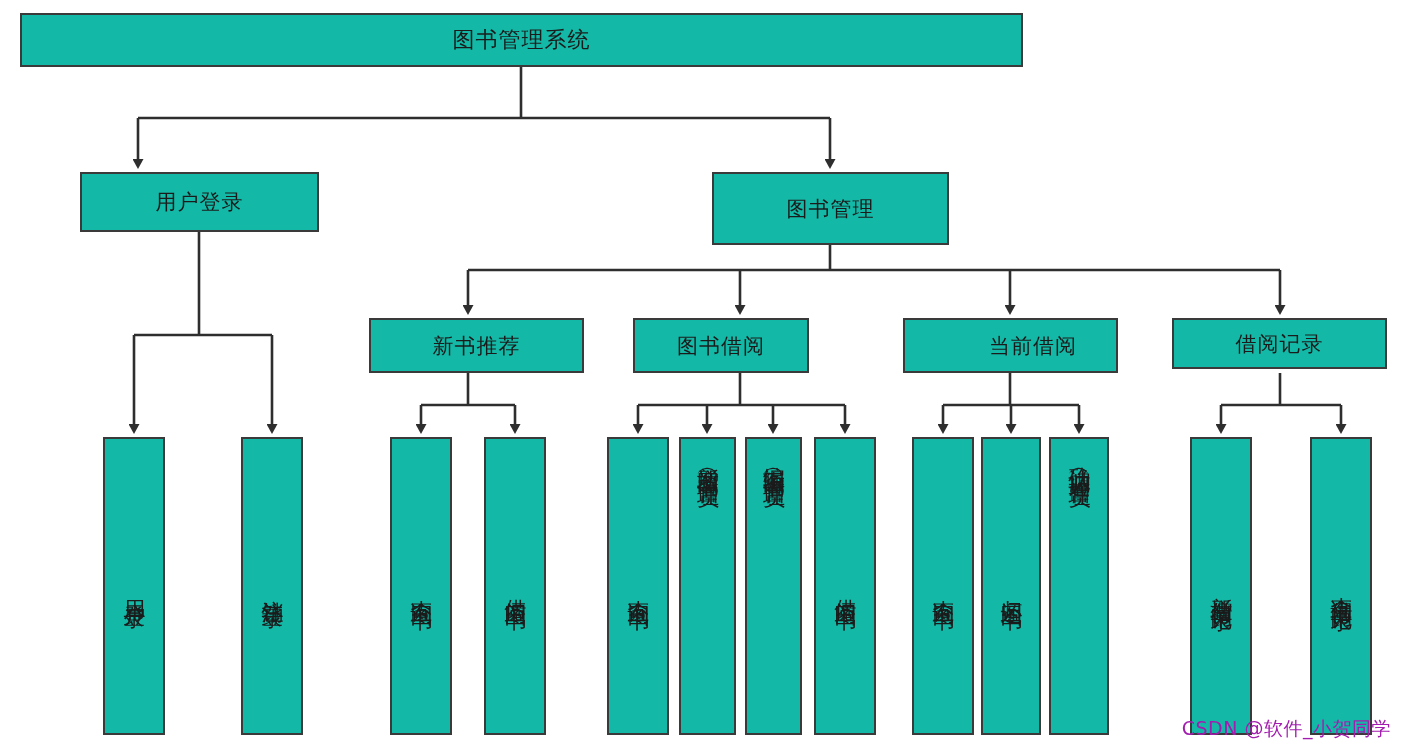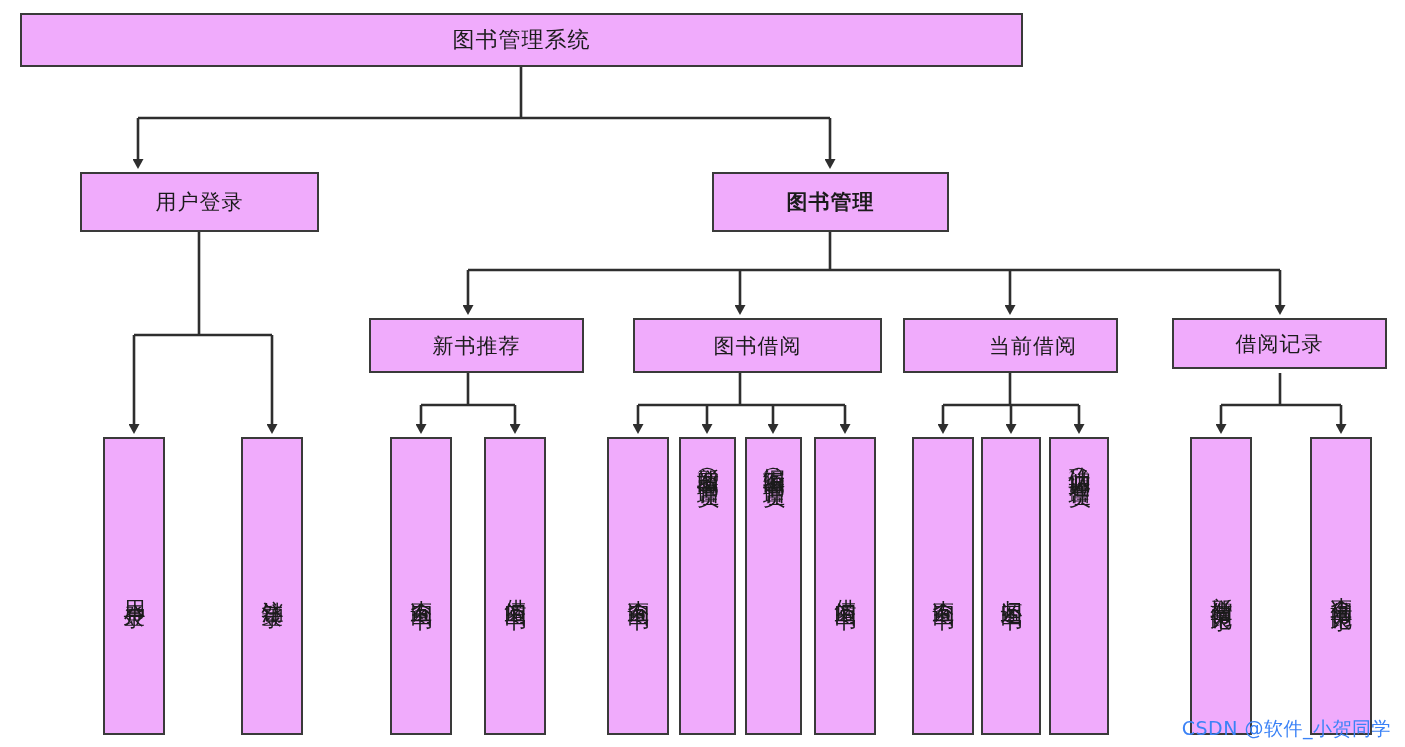--- a/index.html
+++ b/index.html
@@ -7,21 +7,21 @@
     width:1405px;height:747px;
     background:#ffffff;
     font-family:"DejaVu Sans","Liberation Sans",sans-serif;
     overflow:hidden;
   }
   #stage{position:relative;width:1405px;height:747px;}
   #wires{position:absolute;left:0;top:0;width:1405px;height:747px;}
   .node{
     position:absolute;
     box-sizing:border-box;
-    background:#f0abfc;
+    background:#14b8a6;
     border:2.5px solid #3a3a3a;
     display:flex;
     align-items:center;
     justify-content:center;
     color:#1b1b1b;
   }
   .node.h{
     font-size:21px;
     letter-spacing:1px;
   }
@@ -46,21 +46,21 @@
     display:flex;
     align-items:center;
     justify-content:center;
   }
   .vwrap.top{align-items:flex-start;padding-top:6px;}
   .watermark{
     position:absolute;
     right:14px;
     bottom:5px;
     font-size:19px;
-    color:#3b82f6;
+    color:#a21caf;
     white-space:nowrap;
     letter-spacing:0.5px;
   }
 </style>
 </head>
 <body>
 
 <div id="stage">
 
   <svg id="wires" viewBox="0 0 1405 747">
@@ -109,24 +109,24 @@
       <path d="M1280,373 L1280,405"></path>
       <path d="M1221,405 L1341,405"></path>
       <path d="M1221,405 L1221,425" marker-end="url(#arrow)"></path>
       <path d="M1341,405 L1341,425" marker-end="url(#arrow)"></path>
     </g>
   </svg>
 
   <div class="node h root" style="left:20px;top:13px;width:1003px;height:54px;">图书管理系统</div>
 
   <div class="node h" style="left:80px;top:172px;width:239px;height:60px;">用户登录</div>
-  <div class="node h" style="left:712px;top:172px;width:237px;height:60px;font-weight:bold;">图书管理</div>
+  <div class="node h" style="left:712px;top:172px;width:237px;height:73px;">图书管理</div>
 
   <div class="node h" style="left:361px;top:318px;width:215px;height:55px;margin-left:8px;">新书推荐</div>
-  <div class="node h" style="left:633px;top:318px;width:249px;height:55px;">图书借阅</div>
+  <div class="node h" style="left:633px;top:318px;width:176px;height:55px;">图书借阅</div>
   <div class="node h" style="left:903px;top:318px;width:215px;height:55px;padding-left:45px;">当前借阅</div>
   <div class="node h" style="left:1172px;top:318px;width:215px;height:51px;">借阅记录</div>
 
   <div class="node v" style="left:103px;top:437px;width:62px;height:298px;">
     <div class="vwrap">
       <span class="vtext">用户登录</span>
     </div>
   </div>
   <div class="node v" style="left:241px;top:437px;width:62px;height:298px;">
     <div class="vwrap">

